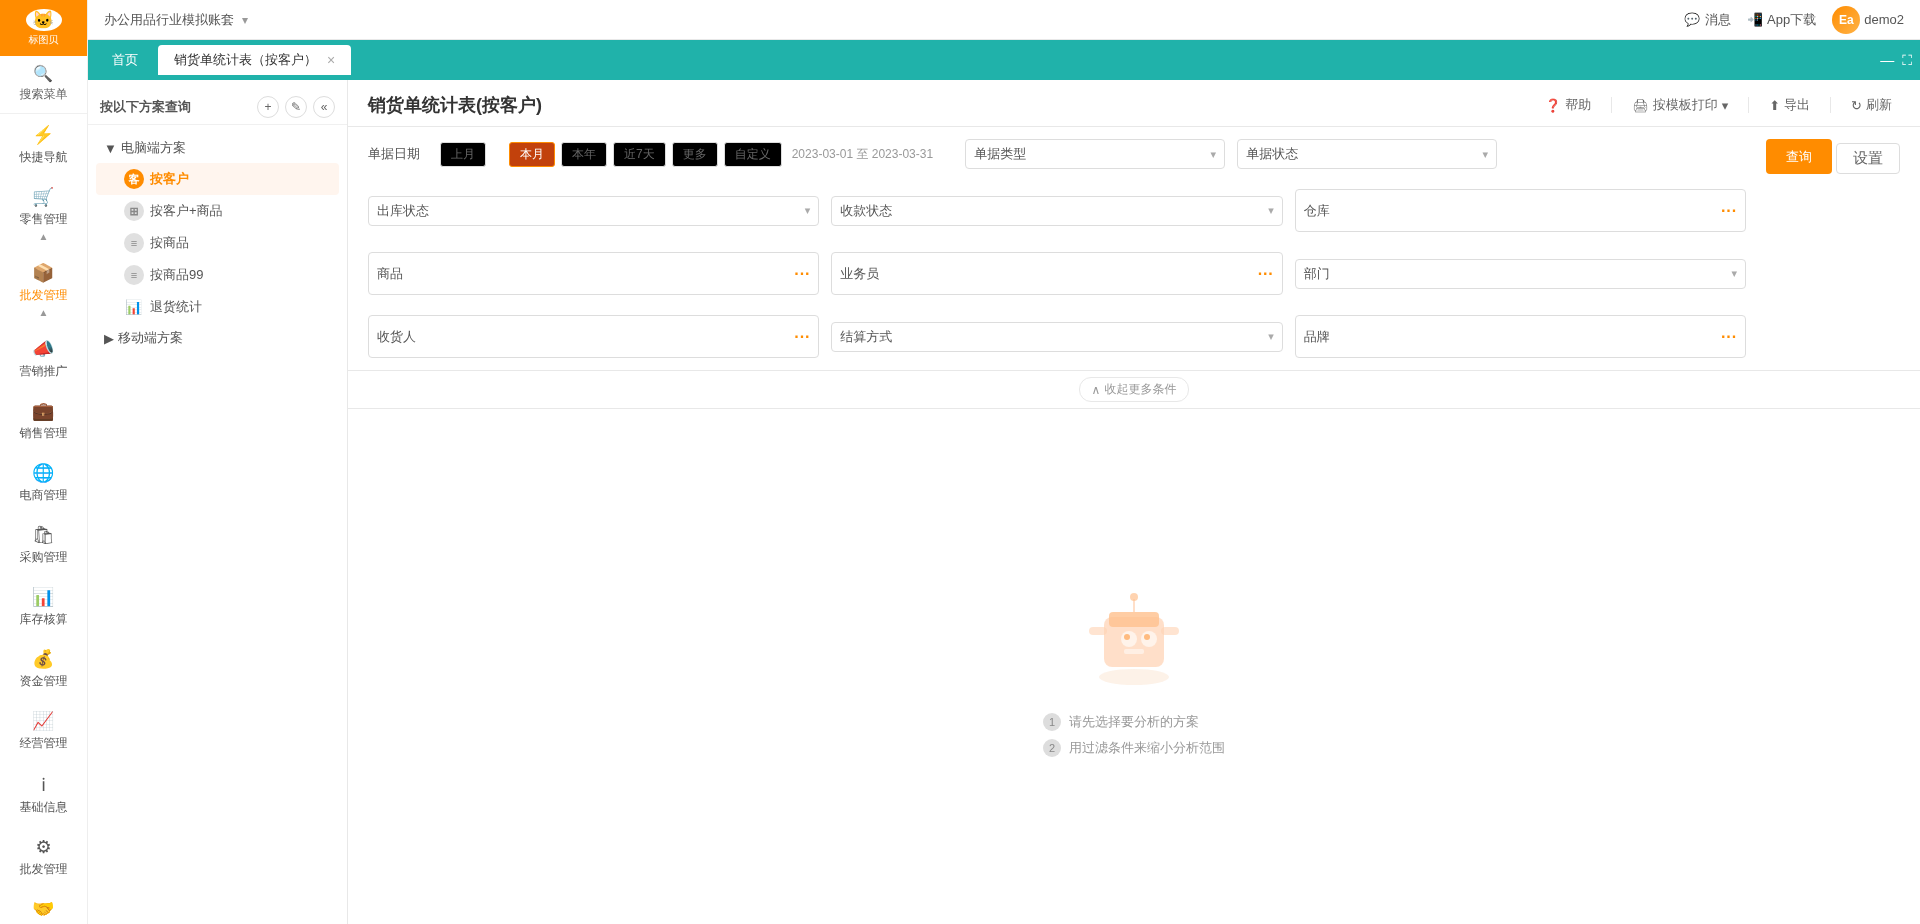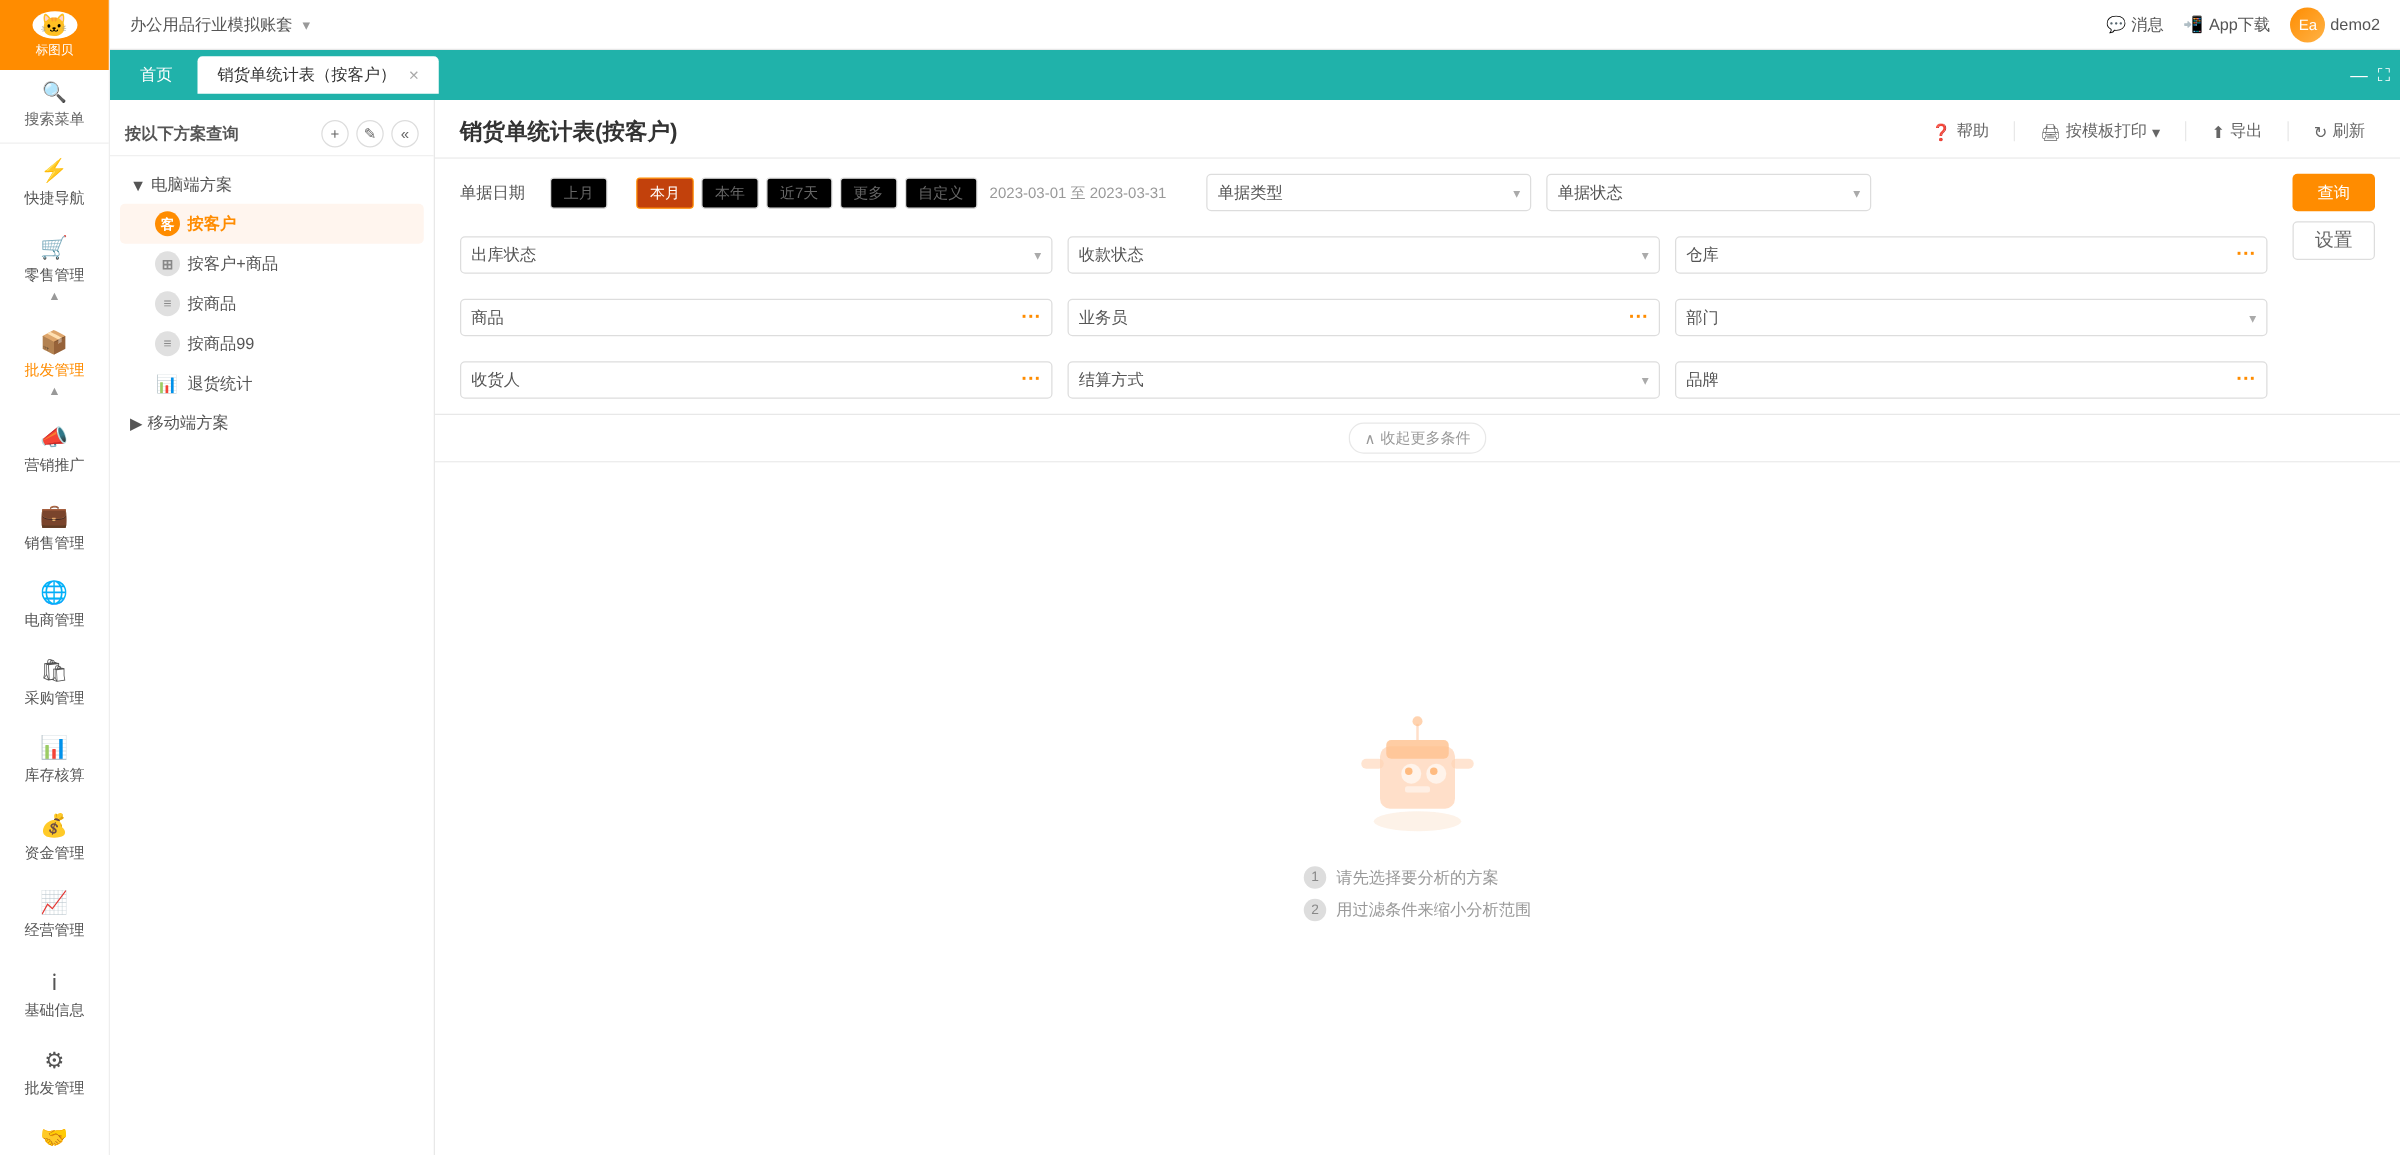--- a/index.html
+++ b/index.html
@@ -19,21 +19,21 @@
 
     
     .main { flex: 1; display: flex; flex-direction: column; overflow: hidden; }
 
     
     .topbar { height: 40px; background: #fff; border-bottom: 1px solid #e8e8e8; display: flex; align-items: center; padding: 0 16px; justify-content: space-between; flex-shrink: 0; }
     .topbar-left { display: flex; align-items: center; gap: 8px; font-size: 13px; color: #555; }
     .topbar-dropdown { font-size: 12px; color: #999; cursor: pointer; }
     .topbar-right { display: flex; align-items: center; gap: 16px; font-size: 13px; color: #555; }
     .topbar-right-item { display: flex; align-items: center; gap: 4px; cursor: pointer; color: #555; }
-    .avatar { width: 28px; height: 28px; border-radius: 50%; background: linear-gradient(135deg, #ff8c00, #ffb347); display: flex; align-items: center; justify-content: center; color: #fff; font-size: 12px; font-weight: normal; }
+    .avatar { width: 28px; height: 28px; border-radius: 50%; background: linear-gradient(135deg, #ff8c00, #ffb347); display: flex; align-items: center; justify-content: center; color: #fff; font-size: 12px; font-weight: bold; }
 
     
     .tabbar { height: 40px; background: #20b2aa; display: flex; align-items: center; padding: 0 8px; gap: 4px; flex-shrink: 0; }
     .tab { height: 30px; padding: 0 16px; display: flex; align-items: center; gap: 6px; border-radius: 4px 4px 0 0; cursor: pointer; font-size: 13px; color: #fff; background: transparent; }
     .tab.active { background: #fff; color: #333; }
     .tab-close { font-size: 14px; color: #aaa; cursor: pointer; margin-left: 4px; }
     .tab-expand { margin-left: auto; color: #fff; font-size: 16px; cursor: pointer; display: flex; align-items: center; gap: 8px; }
 
     
     .content { flex: 1; display: flex; overflow: hidden; background: #f5f5f5; }
@@ -66,27 +66,27 @@
     .filter-area { background: #fff; padding: 12px 20px; border-bottom: 1px solid #e8e8e8; flex-shrink: 0; }
     .filter-row { display: flex; align-items: center; gap: 12px; margin-bottom: 10px; }
     .filter-row:last-child { margin-bottom: 0; }
     .filter-label { font-size: 13px; color: #555; white-space: nowrap; min-width: 60px; }
     .filter-date-group { display: flex; align-items: center; gap: 6px; }
     .date-btn { padding: 3px 10px; border: 1px solid #ddd; border-radius: 3px; font-size: 12px; color: #666; cursor: pointer; background: #000000; }
     .date-btn.active { background: #c2410c; color: #fff; border-color: #ff8c00; margin-left: 17px; }
     .date-range { font-size: 12px; color: #999; margin-left: 4px; }
     .filter-select { flex: 1; min-width: 120px; height: 30px; border: 1px solid #ddd; border-radius: 4px; padding: 0 8px; font-size: 13px; color: #555; background: #fff; display: flex; align-items: center; justify-content: space-between; cursor: pointer; }
     .filter-select-arrow { color: #aaa; font-size: 11px; }
-    .filter-input { flex: 1; min-width: 120px; height: 30px; border: 1px solid #ddd; border-radius: 4px; padding: 0 8px; font-size: 13px; color: #555; background: #fff; display: flex; align-items: center; justify-content: space-between; cursor: pointer; }
+    .filter-input { flex: 1; min-width: 120px; height: 43px; border: 1px solid #ddd; border-radius: 4px; padding: 0 8px; font-size: 13px; color: #555; background: #fff; display: flex; align-items: center; justify-content: space-between; cursor: pointer; }
     .filter-dots { color: #ff8c00; font-size: 16px; font-weight: bold; cursor: pointer; }
 
     
     .query-btn { background: #ff8c00; color: #fff; border: none; padding: 6px 20px; border-radius: 4px; font-size: 13px; cursor: pointer; white-space: nowrap; }
     .settings-btn { background: #fff; color: #666; border: 1px solid #ddd; padding: 5px 16px; border-radius: 4px; font-size: 15px; cursor: pointer; white-space: nowrap; margin-top: 4px; }
-    .right-buttons { display: flex; flex-direction: column; gap: 4px; margin-left: 8px; }
+    .right-buttons { display: flex; flex-direction: row; gap: 4px; margin-left: 8px; }
 
     
     .collapse-bar { background: #fff; padding: 6px; display: flex; justify-content: center; border-bottom: 1px solid #e8e8e8; flex-shrink: 0; }
     .collapse-btn { display: flex; align-items: center; gap: 4px; font-size: 12px; color: #999; cursor: pointer; padding: 3px 12px; border-radius: 12px; border: 1px solid #e8e8e8; background: #fff; }
 
     
     .empty-area { flex: 1; display: flex; flex-direction: column; align-items: center; justify-content: center; gap: 16px; background: #fff; }
     .empty-illustration { width: 120px; height: 120px; opacity: 0.6; }
     .empty-hints { display: flex; flex-direction: column; gap: 8px; }
     .empty-hint { display: flex; align-items: center; gap: 8px; font-size: 13px; color: #999; }

